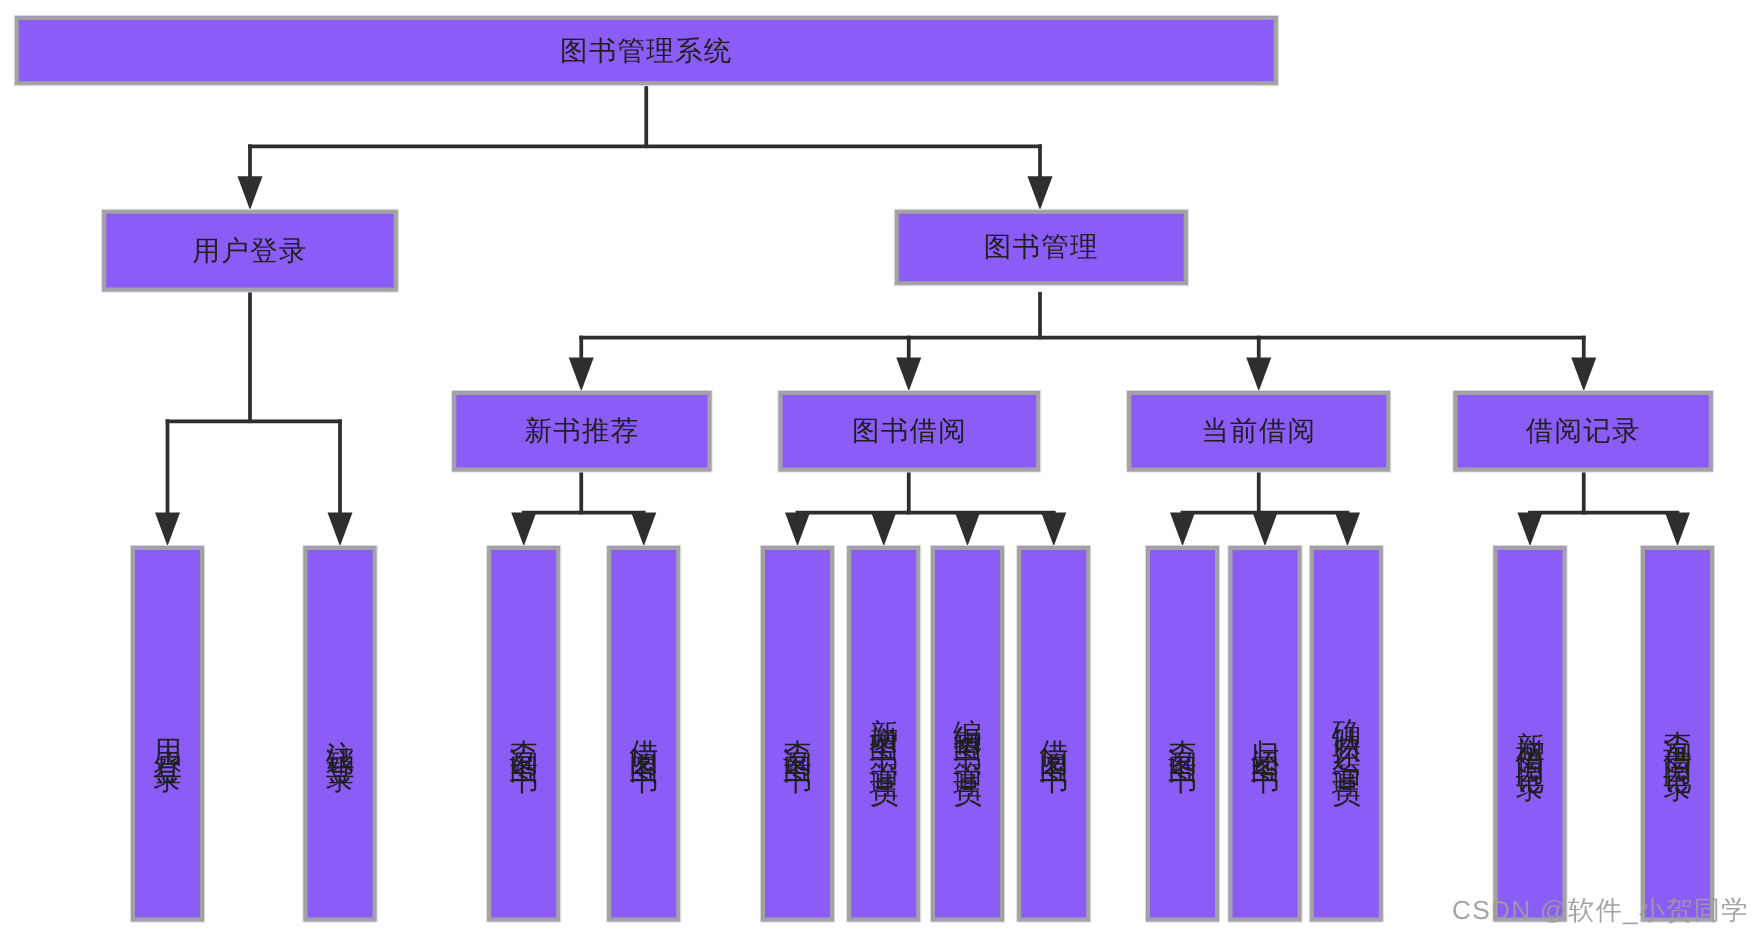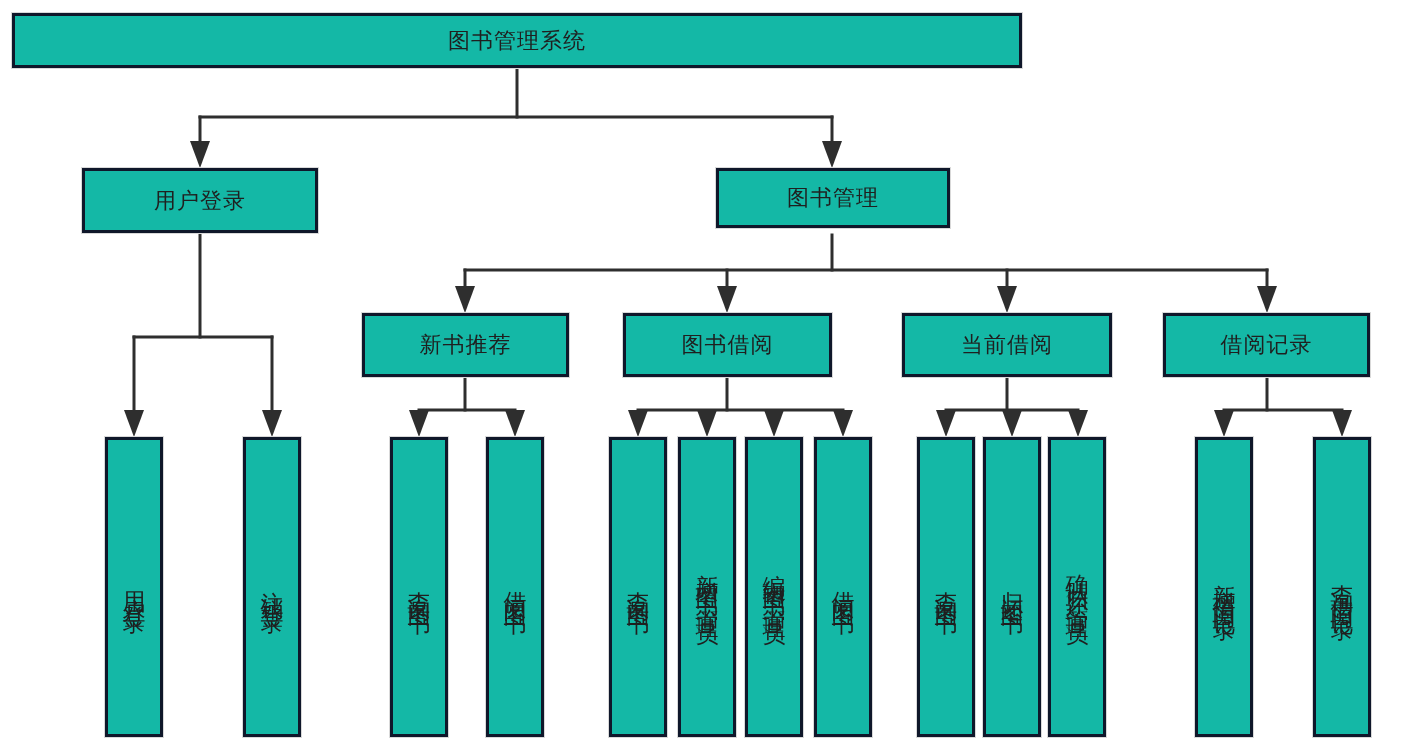--- a/index.html
+++ b/index.html
@@ -18,22 +18,22 @@
   svg.wires {
     position: absolute;
     left: 0; top: 0;
     width: 1405px;
     height: 747px;
     z-index: 0;
   }
   .node {
     position: absolute;
     box-sizing: border-box;
-    border: 3px solid #0f172a;
-    background: #14b8a6;
+    border: 3px solid #a3a3a3;
+    background: #8b5cf6;
     display: flex;
     align-items: center;
     justify-content: center;
     color: #1f1f1f;
     font-size: 22px;
     letter-spacing: 1px;
     z-index: 1;
     box-shadow: 0 0 0 1px #d9d9d9;
   }
   .leaf {
@@ -178,14 +178,15 @@
     <span class="vtext">确认归还（管理员）</span>
   </div>
 
   <div class="node leaf" style="left:1195px; top:437px; width:58px; height:300px;">
     <span class="vtext">新增借阅记录</span>
   </div>
   <div class="node leaf" style="left:1313px; top:437px; width:58px; height:300px;">
     <span class="vtext">查询借阅记录</span>
   </div>
 
+  <div class="watermark">CSDN @软件_小贺同学</div>
 
 </div>
 
 </body></html>

